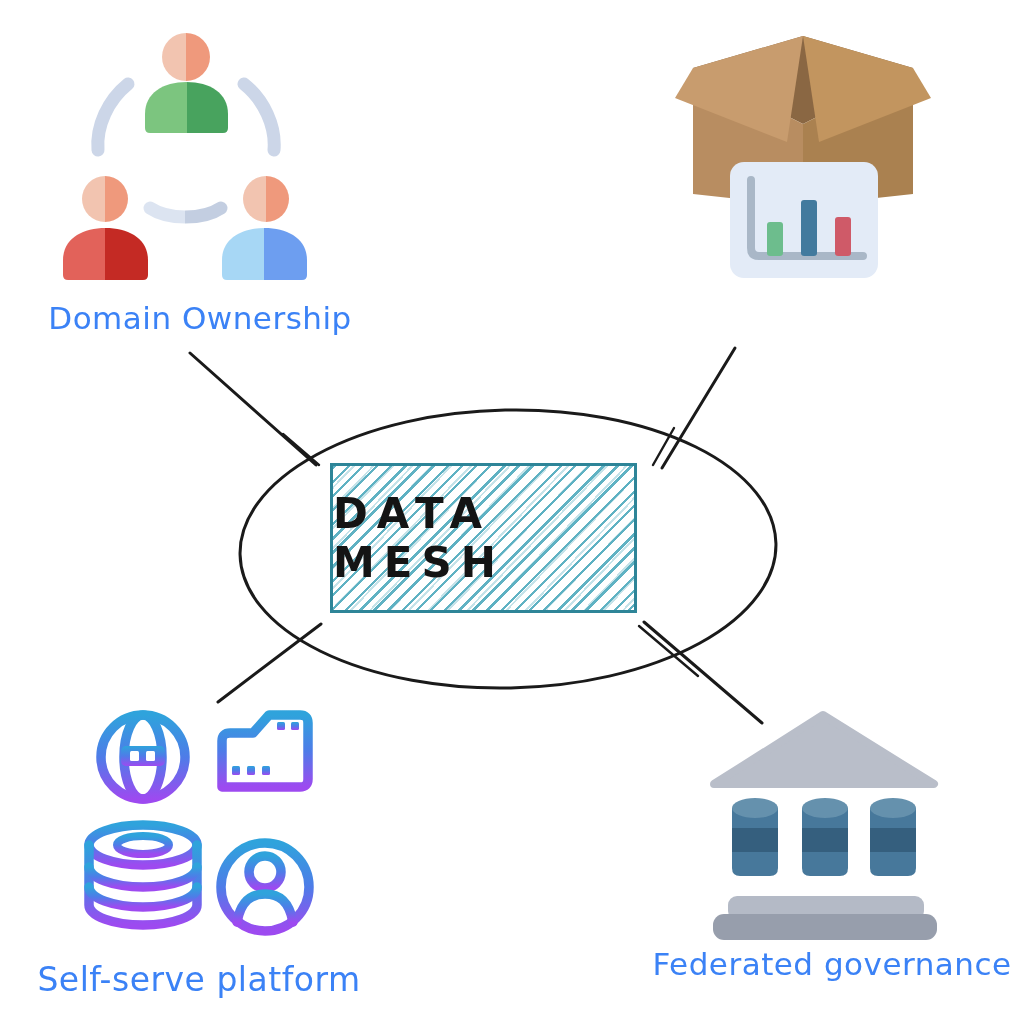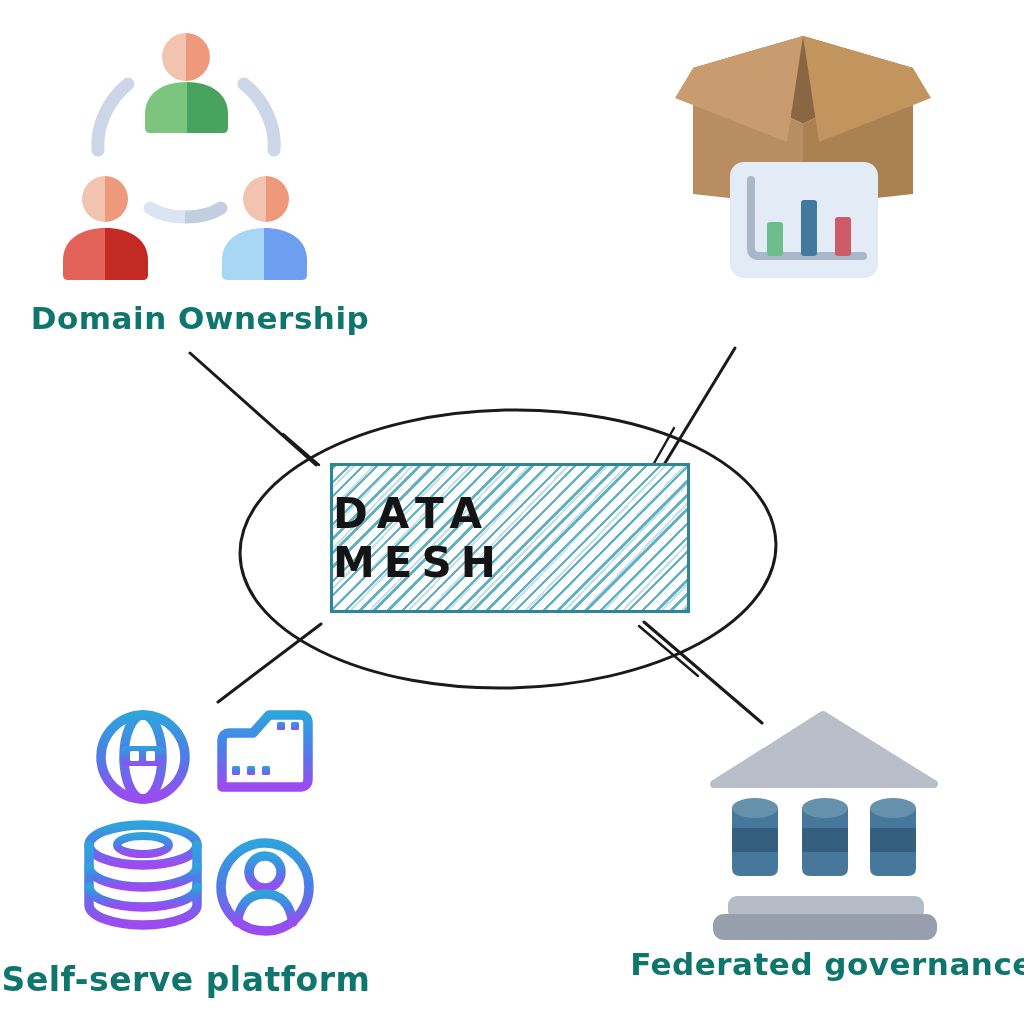--- a/index.html
+++ b/index.html
@@ -5,25 +5,25 @@
   html,body{margin:0;padding:0;background:#fff;}
   .canvas{
     position:relative;width:1024px;height:1022px;background:#ffffff;overflow:hidden;
     font-family:"DejaVu Sans", sans-serif;color:#111;
   }
   .abs{position:absolute;}
   svg{display:block;}
   
   .p-label{
     position:absolute;transform:translateX(-50%);white-space:nowrap;
-    font-size:31px;font-weight:700;letter-spacing:.5px;color:#0f766e;
+    font-size:31px;font-weight:400;letter-spacing:.5px;color:#3b82f6;
   }
   
   .mesh-box{
-    position:absolute;left:330px;top:463px;width:360px;height:150px;
+    position:absolute;left:330px;top:463px;width:307px;height:150px;
     border:3px solid #2e8598;box-sizing:border-box;
     background:
       repeating-linear-gradient(135deg, rgba(87,174,192,.95) 0 2.4px, rgba(255,255,255,0) 2.4px 10px),
       repeating-linear-gradient(134deg, rgba(87,174,192,.35) 0 2px, rgba(255,255,255,0) 2px 14px),
       #ffffff;
     display:flex;align-items:center;justify-content:center;
   }
   .mesh-box span{
     font-size:42px;font-weight:700;letter-spacing:9px;word-spacing:16px;color:#141414;
     text-shadow:0 0 1px rgba(255,255,255,.6);
@@ -169,21 +169,21 @@
         <rect x="177" y="66" width="8" height="9" rx="1.5"></rect>
         <rect x="192" y="66" width="8" height="9" rx="1.5"></rect>
         <rect x="207" y="66" width="8" height="9" rx="1.5"></rect>
       </g>
       <g fill="#ffffff">
         <rect x="75" y="51" width="9" height="10" rx="1.5"></rect>
         <rect x="91" y="51" width="9" height="10" rx="1.5"></rect>
       </g>
     </svg>
   </div>
-  <div class="p-label" style="left:186px;top:960px;font-size:33px;">Self-serve platform</div>
+  <div class="p-label" style="left:199px;top:960px;font-size:33px;">Self-serve platform</div>
 
   <div class="abs" style="left:700px;top:700px;">
     <svg width="250" height="245" viewBox="0 0 250 245">
 
       <polygon points="14,84 123,15 234,84" fill="#b9bec9" stroke="#b9bec9" stroke-width="8" stroke-linejoin="round"></polygon>
 
       <g>
         <path d="M32 108 H78 V168 Q78 176 70 176 H40 Q32 176 32 168 Z" fill="#47789b"></path>
         <rect x="32" y="128" width="46" height="24" fill="#355f7e"></rect>
         <ellipse cx="55" cy="108" rx="23" ry="10" fill="#6591ad"></ellipse>

